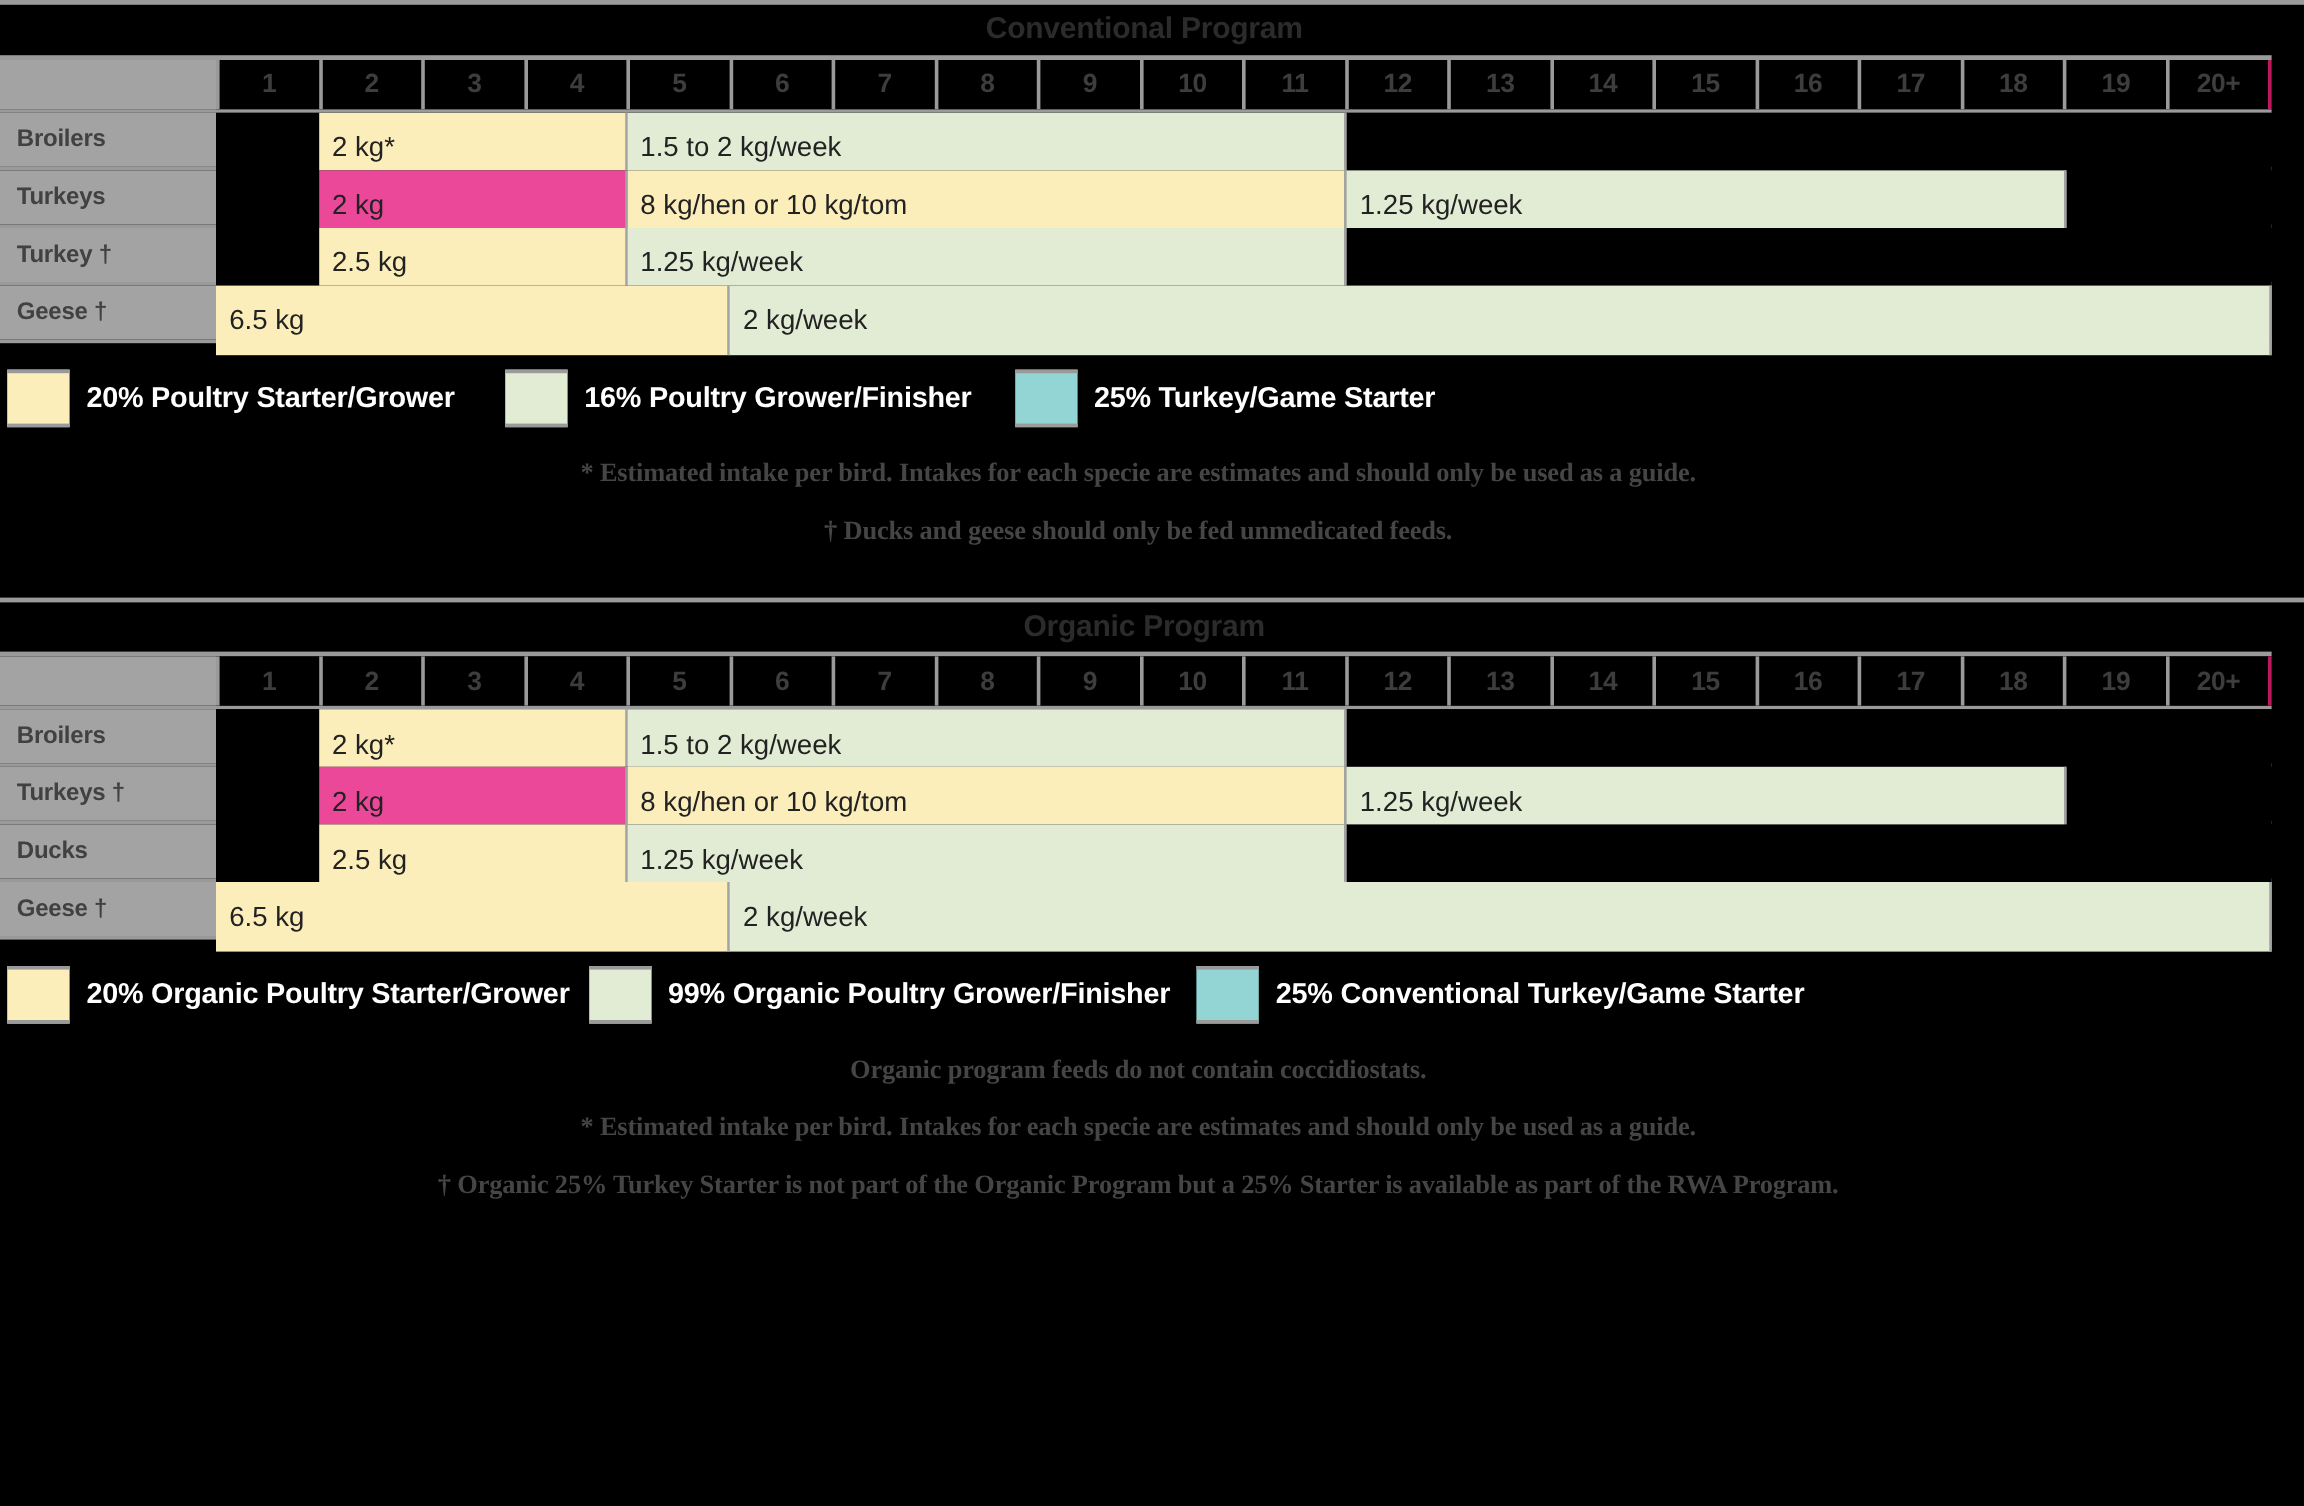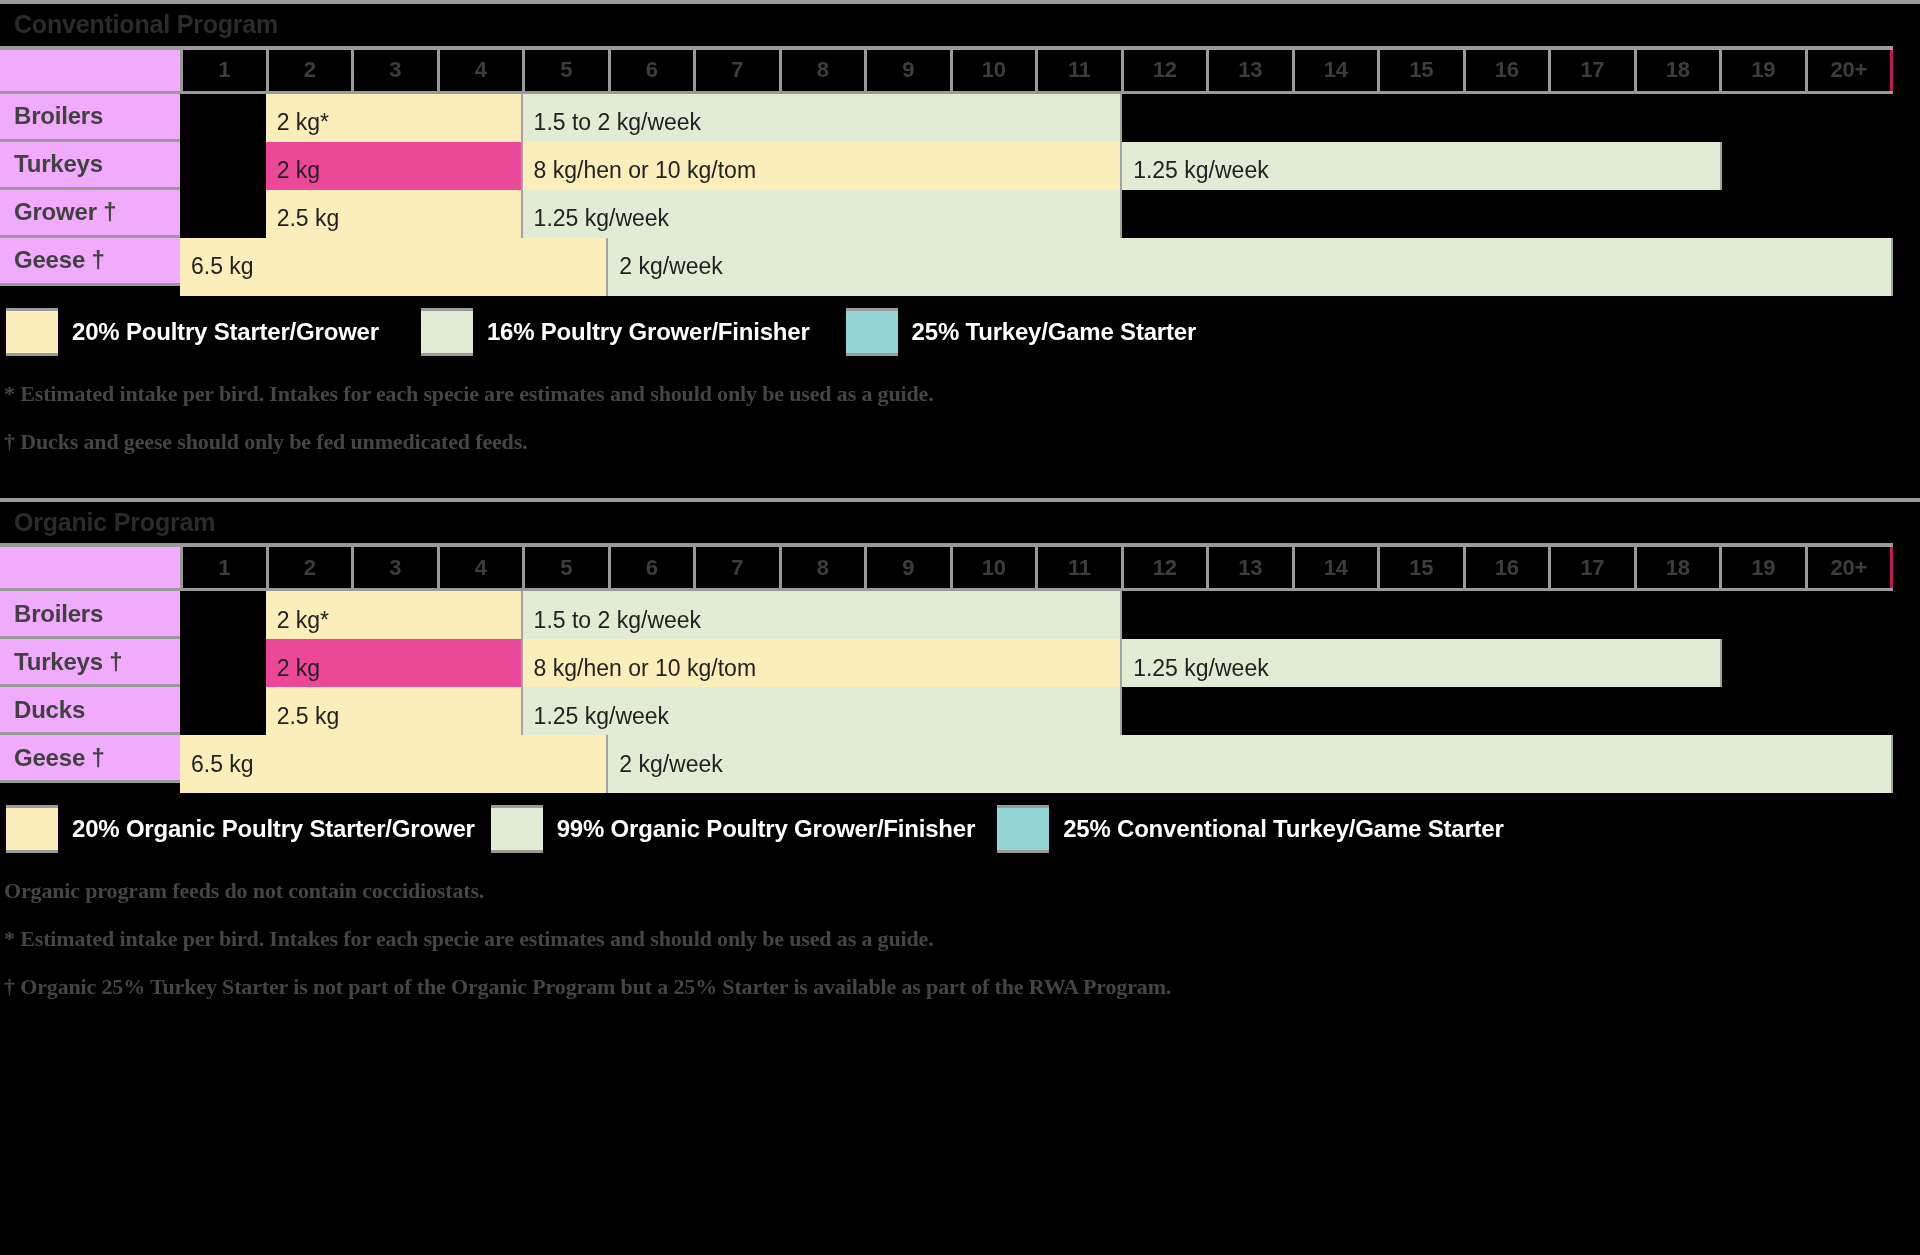--- a/index.html
+++ b/index.html
@@ -34,20 +34,21 @@
     background: #9a9a9a;
     height: 3px;
     width: 100%;
   }
 
   
   .section {
     position: relative;
     width: 1893px;
     margin: 0;
+    text-align: center;
   }
 
   .section-title {
     font-size: 25px;
     font-weight: bold;
     color: #2b2b2b;
     letter-spacing: -0.2px;
     padding: 7px 0 7px 14px;
     line-height: 1.1;
     white-space: nowrap;
@@ -67,26 +68,26 @@
     box-sizing: border-box;
   }
 
   .label-cell {
     width: 180px;
     min-width: 180px;
     box-sizing: border-box;
     display: flex;
     align-items: center;
     padding-left: 14px;
-    font-size: 24px;
+    font-size: 20px;
     font-weight: bold;
     color: #414141;
     letter-spacing: -0.2px;
     white-space: nowrap;
-    background: #f0abfc;
+    background: #a3a3a3;
   }
 
   
   .hdr-row {
     height: 41px;
   }
   .hdr-cells {
     position: relative;
     display: flex;
     flex: 1;
@@ -239,21 +240,21 @@
           <div class="row bar-row">
             <div class="label-cell">Turkeys</div>
             <div class="bar-track">
               <div class="bar teal" style="left: 5%; right: 80%;">2 kg</div>
               <div class="bar yellow" style="left: 20%; right: 45%;">8 kg/hen or 10 kg/tom</div>
               <div class="bar green" style="left: 55%; right: 10%;">1.25 kg/week</div>
             </div>
           </div>
           <div class="rule-thin"></div>
           <div class="row bar-row">
-            <div class="label-cell">Grower †</div>
+            <div class="label-cell">Turkey †</div>
             <div class="bar-track">
               <div class="bar yellow" style="left: 5%; right: 80%;">2.5 kg</div>
               <div class="bar green" style="left: 20%; right: 45%;">1.25 kg/week</div>
             </div>
           </div>
           <div class="rule-thin"></div>
           <div class="row bar-row">
             <div class="label-cell">Geese †</div>
             <div class="bar-track">
               <div class="bar yellow" style="left: 0%; right: 75%;">6.5 kg</div>

